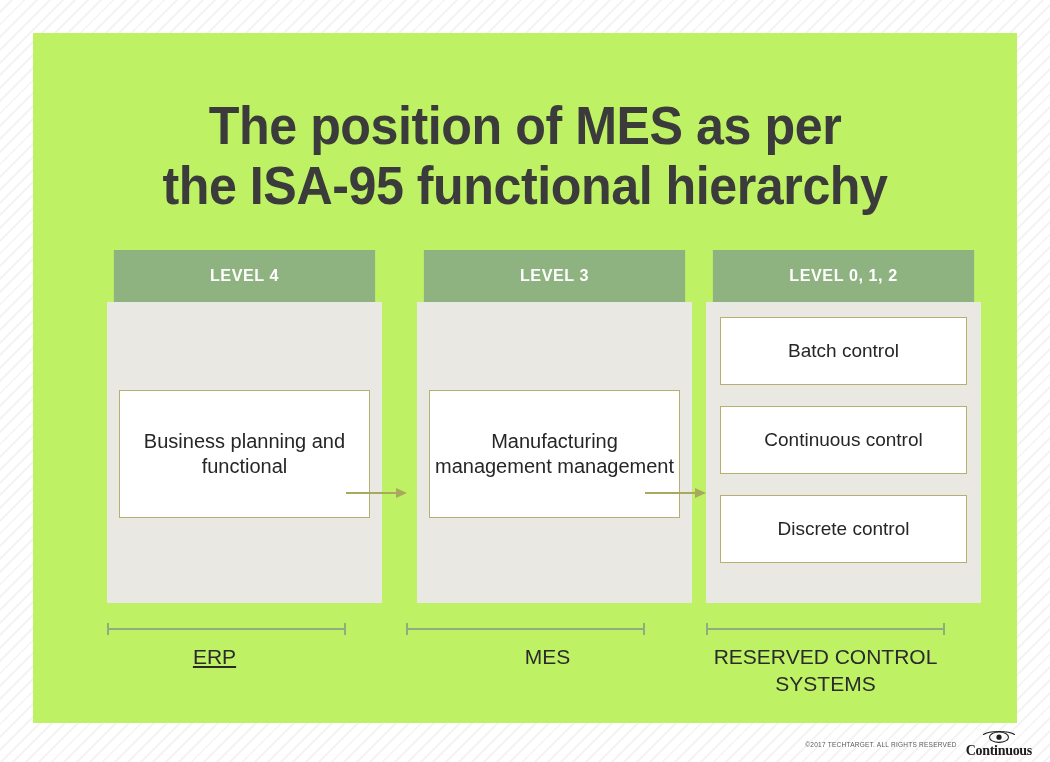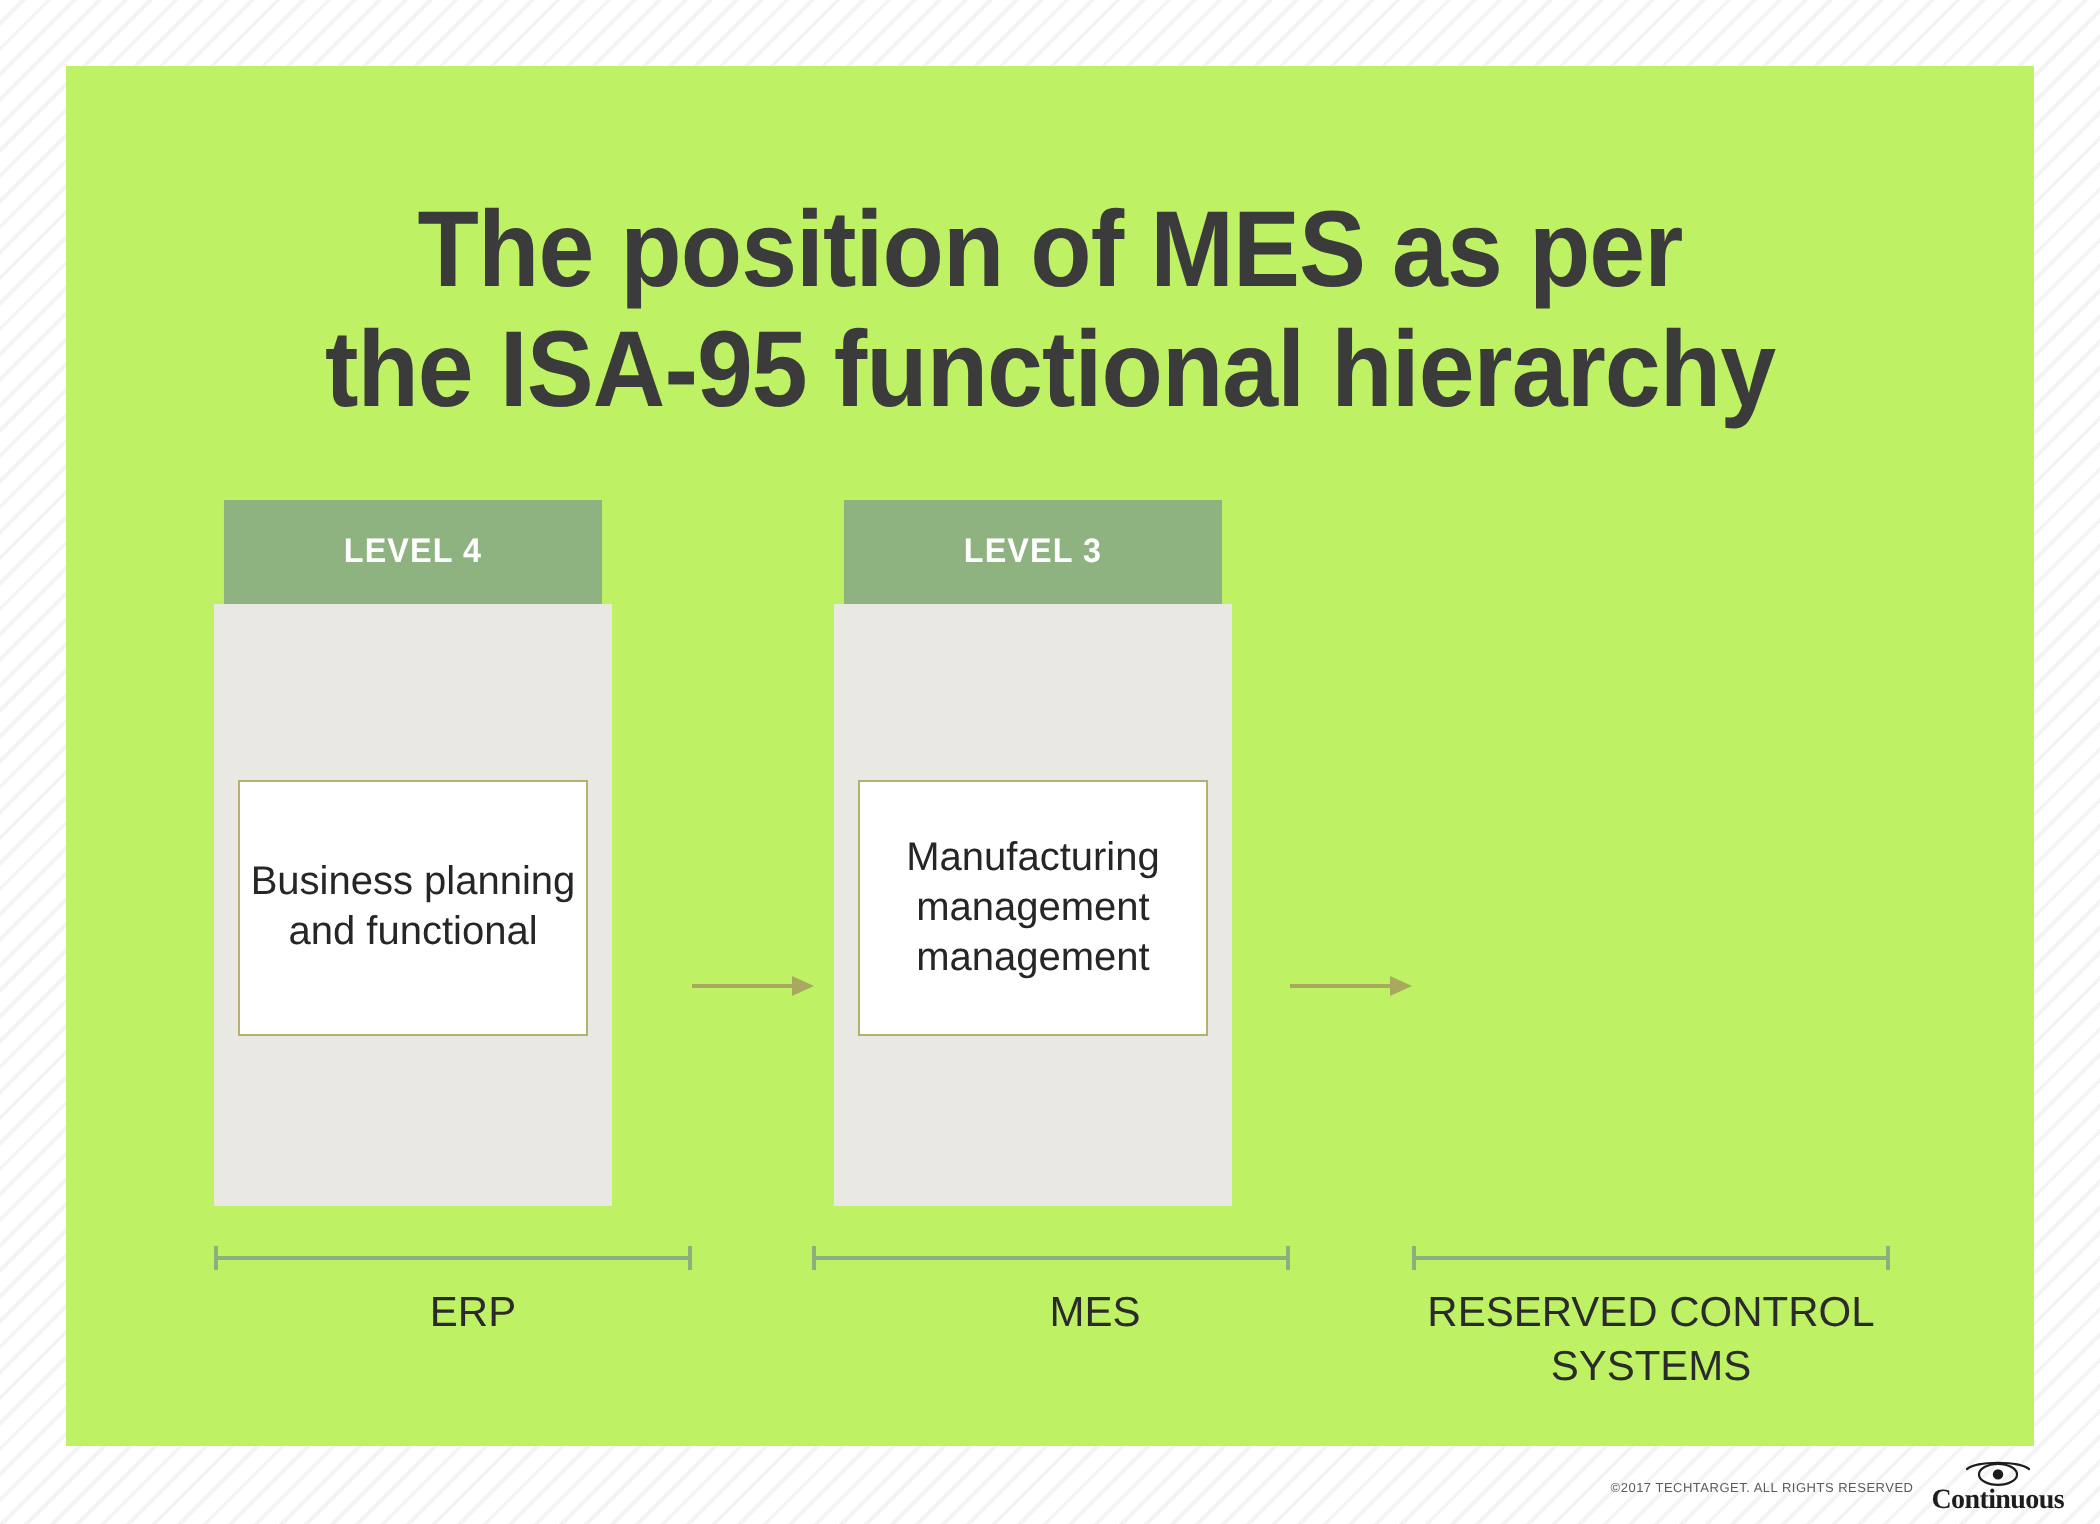--- a/index.html
+++ b/index.html
@@ -46,21 +46,21 @@
     letter-spacing: -0.5px;
     transform: scaleX(0.93);
     transform-origin: center top;
   }
   #title .line { display: block; white-space: nowrap; }
 
   
   .column {
     position: absolute;
     top: 217px;
-    width: 199px;
+    width: 275px;
   }
   .col-1 { left: 74px; }
   .col-2 { left: 384px; }
   .col-3 { left: 673px; }
 
   .col-header {
     height: 52px;
     background: #8fb380;
     color: #ffffff;
     display: flex;
@@ -169,21 +169,21 @@
   
   .bracket-label {
     position: absolute;
     top: 610px;
     width: 239px;
     text-align: center;
     color: #2b2b2b;
     font-size: 21px;
     line-height: 27px;
   }
-  .bl-1 { left: 84px; }
+  .bl-1 { left: 62px; text-decoration: underline; }
   .bl-2 { left: 395px; }
   .bl-3 { left: 673px; }
 
   
   #footer {
     position: absolute;
     left: 0;
     top: 726px;
     width: 1050px;
     height: 36px;
@@ -232,20 +232,28 @@
     </div>
   </div>
 
   <div class="column col-2">
     <div class="col-header">LEVEL 3</div>
     <div class="col-body">
       <div class="node node-wide">Manufacturing management management</div>
     </div>
   </div>
 
+  <div class="column col-3">
+    <div class="col-header">LEVEL 0, 1, 2</div>
+    <div class="col-body">
+      <div class="node node-small node-s1">Batch control</div>
+      <div class="node node-small node-s2">Continuous control</div>
+      <div class="node node-small node-s3">Discrete control</div>
+    </div>
+  </div>
 
   <div class="arrow arrow-1">
     <span class="shaft"></span>
     <span class="head"></span>
   </div>
   <div class="arrow arrow-2">
     <span class="shaft"></span>
     <span class="head"></span>
   </div>
 

